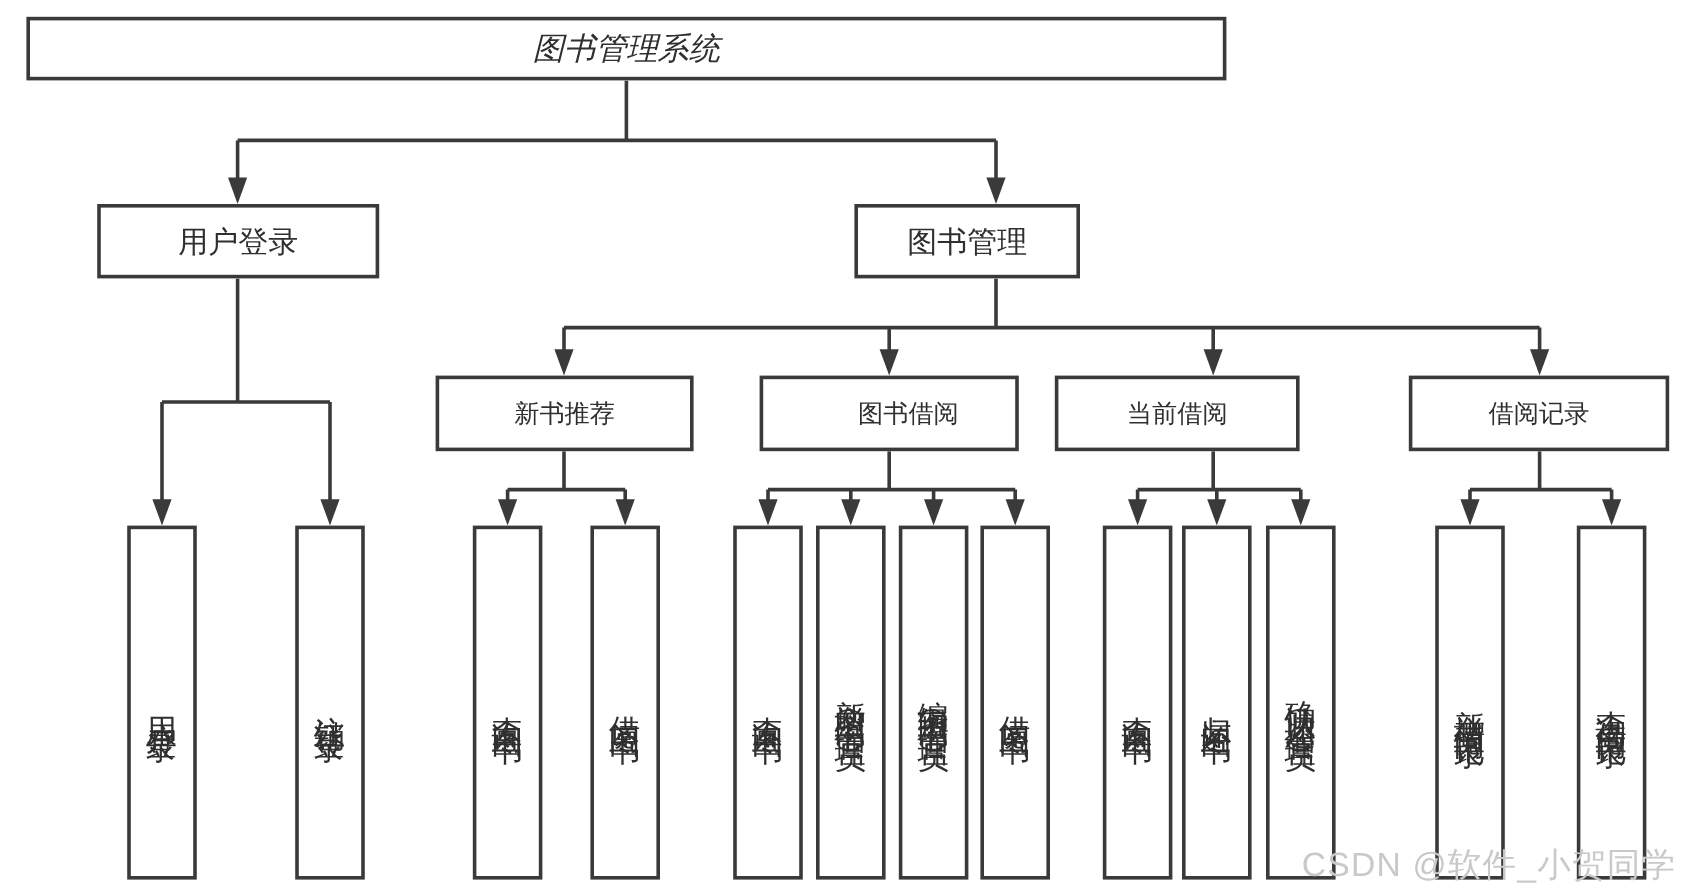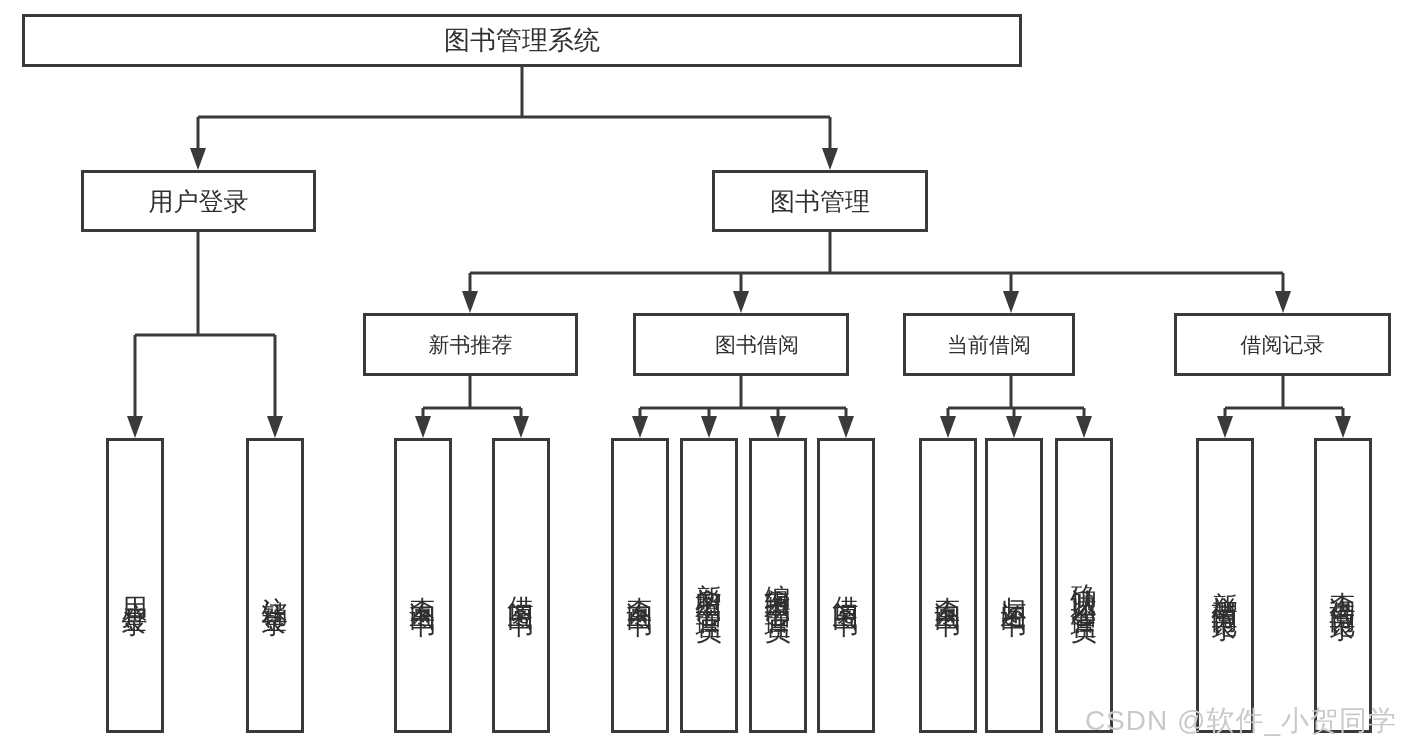--- a/index.html
+++ b/index.html
@@ -34,28 +34,28 @@
     position: absolute;
     box-sizing: border-box;
     background: #ffffff;
     border: 3px solid #3a3a3a;
     color: #2f2f2f;
     display: flex;
     align-items: center;
     justify-content: center;
     z-index: 2;
   }
-  .root  { left: 22px;  top: 14px;  width: 1000px; height: 53px; font-size: 26px; }
+  .root  { left: 22px;  top: 14px;  width: 1000px; height: 53px; font-size: 26px; font-style: italic; }
   .lvl1  { top: 170px; height: 62px; font-size: 25px; }
   .lvl2  { top: 313px; height: 63px; font-size: 21px; }
   #n-user-login { left: 81px;  width: 235px; }
-  #n-book-mgmt  { left: 712px; width: 216px; }
+  #n-book-mgmt  { left: 712px; width: 188px; }
   #n-newbook    { left: 363px;  width: 215px; }
   #n-borrow     { left: 633px;  width: 216px; padding-left: 32px; }
-  #n-current    { left: 903px;  width: 172px; }
+  #n-current    { left: 879px;  width: 204px; }
   #n-records    { left: 1174px; width: 217px; }
   .leaf {
     position: absolute;
     box-sizing: border-box;
     top: 438px;
     width: 58px;
     height: 295px;
     background: #ffffff;
     border: 3px solid #3a3a3a;
     color: #2f2f2f;

